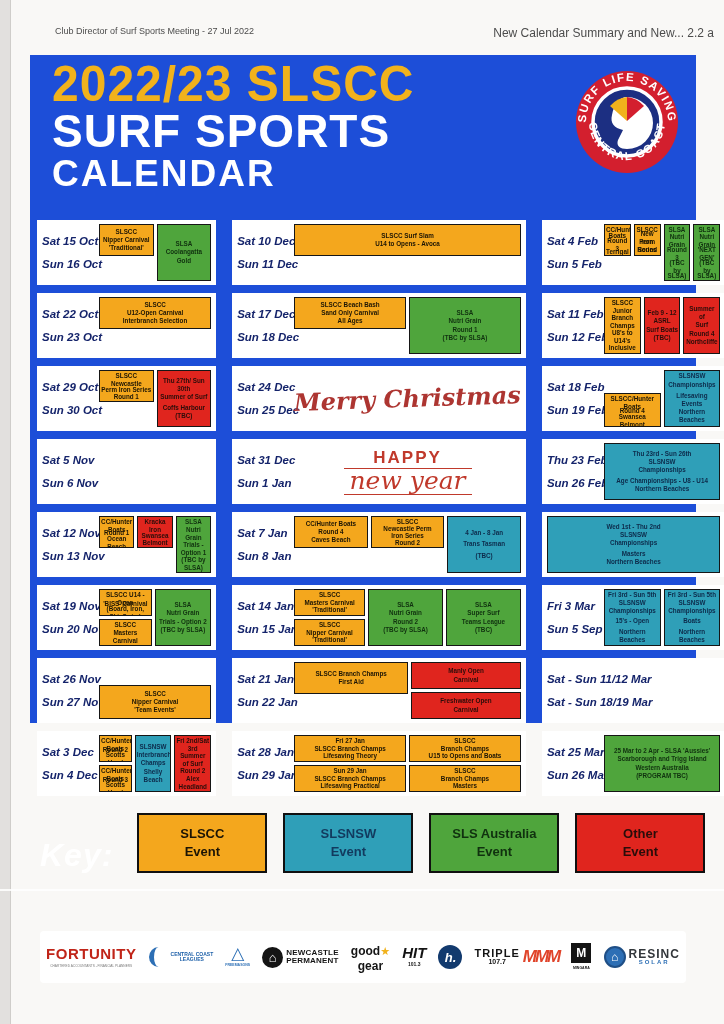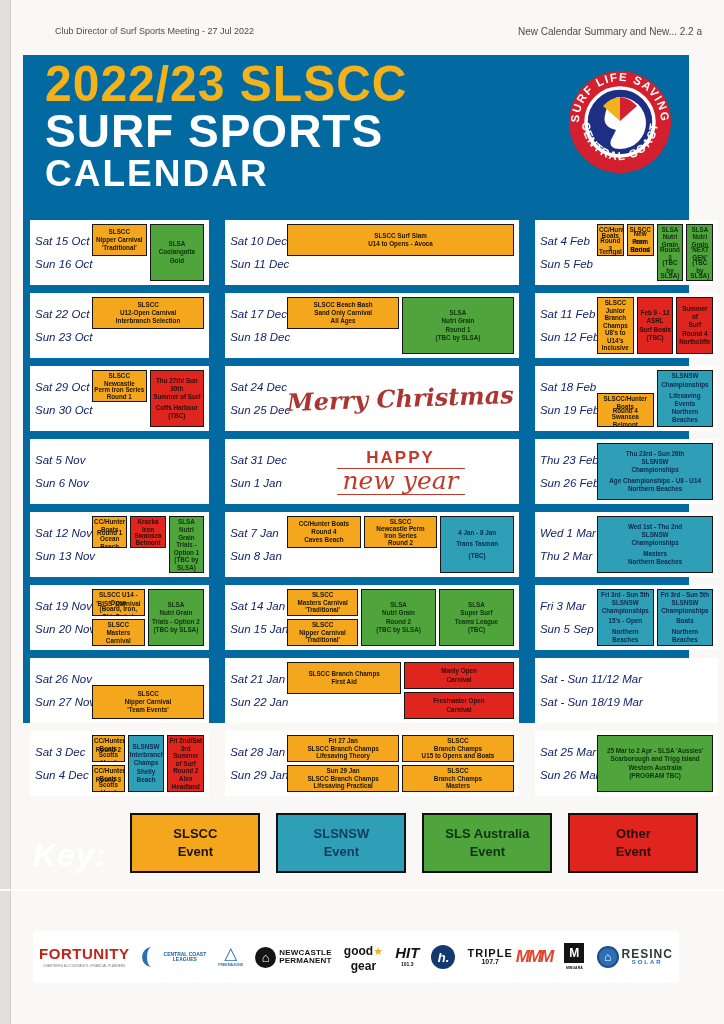--- a/index.html
+++ b/index.html
@@ -2,39 +2,39 @@
 <html><head>
 <meta charset="utf-8">
 <style>
   html,body{margin:0;padding:0;}
   body{
     width:724px;height:1024px;position:relative;overflow:hidden;
     background:#f9f8f6;font-family:"Liberation Sans",sans-serif;
   }
   .page-edge{position:absolute;left:0;top:0;width:10px;height:1024px;background:#e2e0de;border-right:1px solid #cfcdca;}
   .doc-header-left{position:absolute;top:26px;left:55px;font-size:9px;color:#4c4c4c;}
-  .doc-header-right{position:absolute;top:26px;right:22px;font-size:10px;color:#4c4c4c;}
-
-  .poster{position:absolute;left:23px;top:55px;width:666px;height:668px;background:#0369a1;}
+  .doc-header-right{position:absolute;top:26px;right:10px;font-size:12px;color:#4c4c4c;}
+
+  .poster{position:absolute;left:30px;top:55px;width:666px;height:668px;background:#1d4ed8;}
 
   .title-block{position:absolute;left:22px;top:4px;line-height:1.02;}
   .t1{font-size:48px;font-weight:bold;color:#F1B21C;letter-spacing:1px;transform:scaleY(1.05);transform-origin:left top;}
   .t2{font-size:46px;font-weight:bold;color:#ffffff;letter-spacing:1px;}
   .t3{font-size:37px;font-weight:bold;color:#ffffff;letter-spacing:2px;}
 
   .logo{position:absolute;right:16px;top:14px;}
 
   .cal-grid{
     position:absolute;left:7px;top:165px;width:652px;
     display:grid;grid-template-columns:repeat(3,1fr);
     grid-template-rows:repeat(8,65px);grid-auto-flow:column;gap:8px 16px;
   }
   .cal-cell{background:#fff;display:flex;padding:4px 5px;box-sizing:border-box;}
   .cell-dates{flex:0 0 57px;display:flex;flex-direction:column;justify-content:space-evenly;min-width:0;}
-  .cell-date{font-size:11.5px;font-weight:normal;font-style:italic;color:#15246b;white-space:nowrap;}
+  .cell-date{font-size:11.5px;font-weight:bold;font-style:italic;color:#15246b;white-space:nowrap;}
   .cell-events{flex:1;display:flex;gap:3px;align-items:stretch;min-width:0;}
   .evt-stack{flex:1;display:flex;flex-direction:column;gap:3px;min-width:0;}
   .evt-stack .event-box{flex:1;}
   .event-box{
     flex:1;border:1.6px solid #161616;display:flex;flex-direction:column;
     justify-content:center;text-align:center;font-size:6.3px;font-weight:bold;
     line-height:1.3;padding:1px;overflow:hidden;min-width:0;box-sizing:border-box;
   }
   .event-box div{min-height:3px;}
   .slscc{background:#F4A71D;color:#1b1405;}
@@ -532,24 +532,20 @@
             <div>Thu 23rd - Sun 26th</div>
             <div>SLSNSW</div>
             <div>Championships</div>
             <div></div>
             <div>Age Championships - U8 - U14</div>
             <div>Northern Beaches</div>
           </div>
         </div>
       </div>
       <div class="cal-cell">
-        <div class="cell-dates">
-          <div class="cell-date">Wed 1 Mar</div>
-          <div class="cell-date">Thu 2 Mar</div>
-        </div>
         <div class="cell-events">
           <div class="event-box slsnsw">
             <div>Wed 1st - Thu 2nd</div>
             <div>SLSNSW</div>
             <div>Championships</div>
             <div></div>
             <div>Masters</div>
             <div>Northern Beaches</div>
           </div>
         </div>

